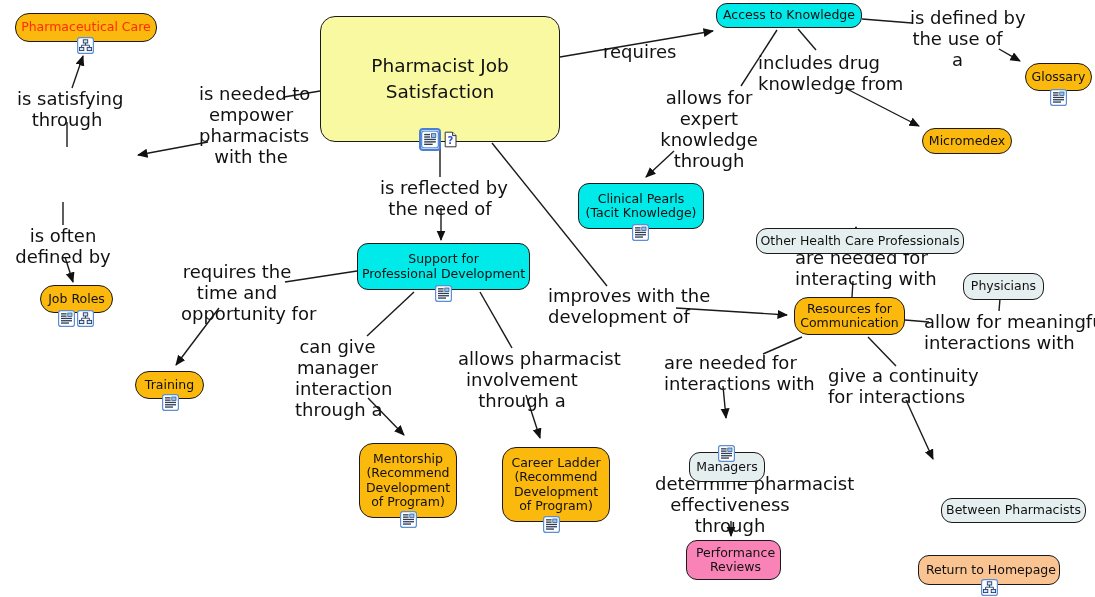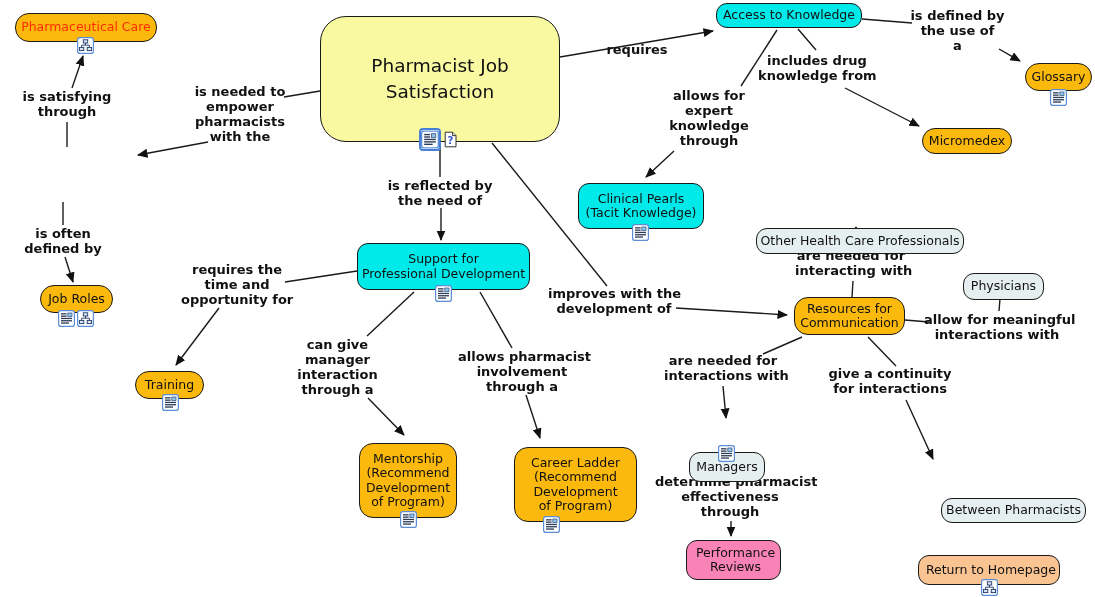--- a/index.html
+++ b/index.html
@@ -7,31 +7,31 @@
     position:relative;width:1095px;height:597px;background:#FFFFFF;
     font-family:"DejaVu Sans","Liberation Sans",sans-serif;overflow:hidden;
   }
   svg.wires{position:absolute;left:0;top:0;z-index:0;}
   .node{
     position:absolute;box-sizing:border-box;display:flex;align-items:center;justify-content:center;
     text-align:center;border:1.5px solid var(--node-border);border-radius:11px;
     font-size:12.5px;line-height:1.16;color:var(--text-dark);z-index:2;padding:1px 3px;
   }
   .node span{white-space:pre;}
-  .node.main{font-size:18.5px;border-radius:26px;line-height:1.4;justify-content:center;}
+  .node.main{font-size:18.5px;border-radius:15px;line-height:1.4;justify-content:center;}
   .c-orange{background:var(--node-orange);border-radius:14px;}
   .c-cyan{background:var(--node-cyan);justify-content:center;}
   .c-yellow{background:var(--node-yellow);}
   .c-light{background:var(--node-light);margin-top:30px;}
   .c-pink{background:var(--node-pink);padding-left:7px;}
   .c-peach{background:var(--node-peach);justify-content:flex-end;}
   .t-red{color:var(--text-red);}
   .elabel{
-    position:absolute;text-align:center;font-size:13px;line-height:1.16;
-    color:var(--text-dark);white-space:pre;z-index:1;font-weight:bold;
+    position:absolute;text-align:center;font-size:18px;line-height:1.16;
+    color:var(--text-dark);white-space:pre;z-index:1;
   }
   .icon{position:absolute;width:17px;height:17px;z-index:3;}
   .icon.hl{outline:2px solid var(--icon-blue);background:#D6E6FF;border-radius:2px;}
 </style>
 </head>
 <body>
 
 <div class="canvas">
 
   <svg width="0" height="0" style="position:absolute" aria-hidden="true">
@@ -147,40 +147,40 @@
     </div>
   <div class="node c-light" style="left:689px;top:422px;width:76px;height:30px">
       <span>Managers</span>
     </div>
   <div class="node c-orange" style="left:359px;top:443px;width:98px;height:75px">
       <span>Mentorship
 (Recommend
 Development
 of Program)</span>
     </div>
-  <div class="node c-orange" style="left:514px;top:447px;width:123px;height:75px">
+  <div class="node c-orange" style="left:502px;top:447px;width:108px;height:75px">
       <span>Career Ladder
 (Recommend
 Development
 of Program)</span>
     </div>
   <div class="node c-pink" style="left:686px;top:540px;width:95px;height:40px">
       <span>Performance
 Reviews</span>
     </div>
   <div class="node c-light" style="left:941px;top:468px;width:145px;height:25px">
       <span>Between Pharmacists</span>
     </div>
   <div class="node c-peach" style="left:918px;top:555px;width:142px;height:30px">
       <span>Return to Homepage</span>
     </div>
 
   <div class="elabel" style="left:17px;top:89px;width:100px">is satisfying
 through</div>
-  <div class="elabel" style="left:188px;top:84px;width:104px">is needed to
+  <div class="elabel" style="left:199px;top:84px;width:104px">is needed to
 empower
 pharmacists
 with the</div>
   <div class="elabel" style="left:603px;top:42px;width:68px">requires</div>
   <div class="elabel" style="left:910px;top:8px;width:95px">is defined by
 the use of
 a</div>
   <div class="elabel" style="left:758px;top:53px;width:118px">includes drug
 knowledge from</div>
   <div class="elabel" style="left:660px;top:88px;width:98px">allows for

